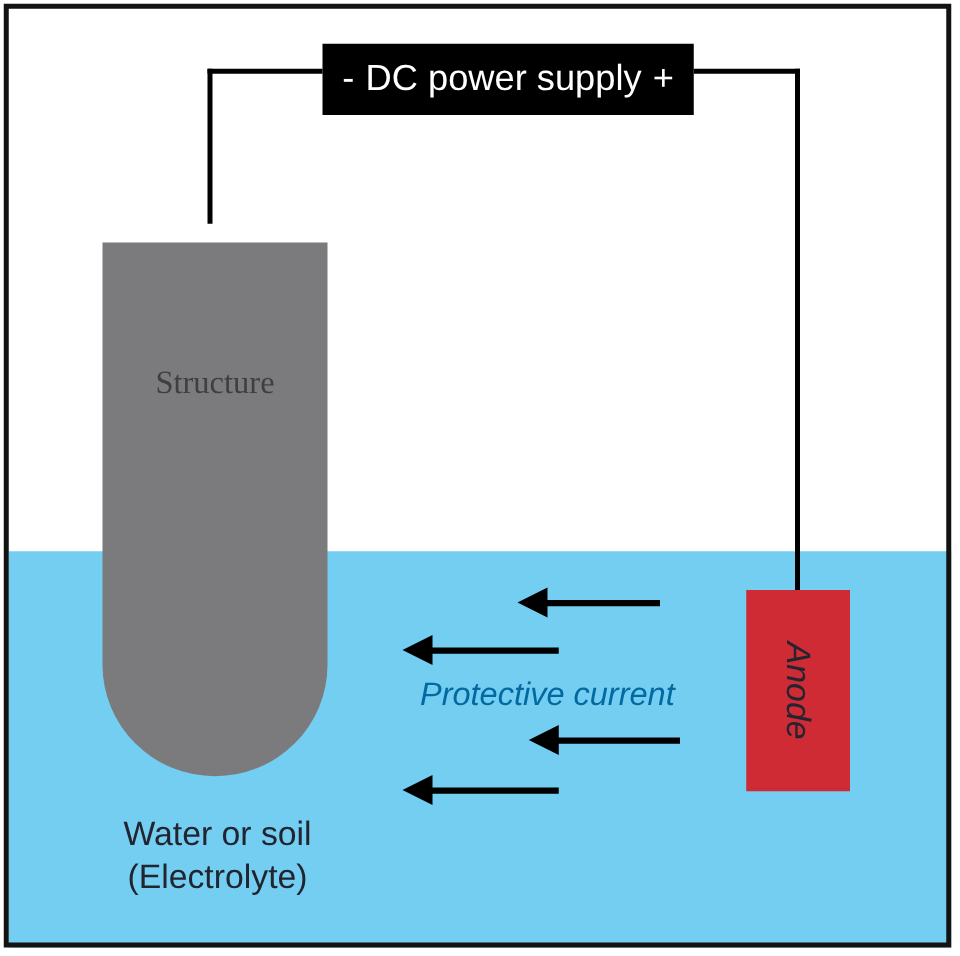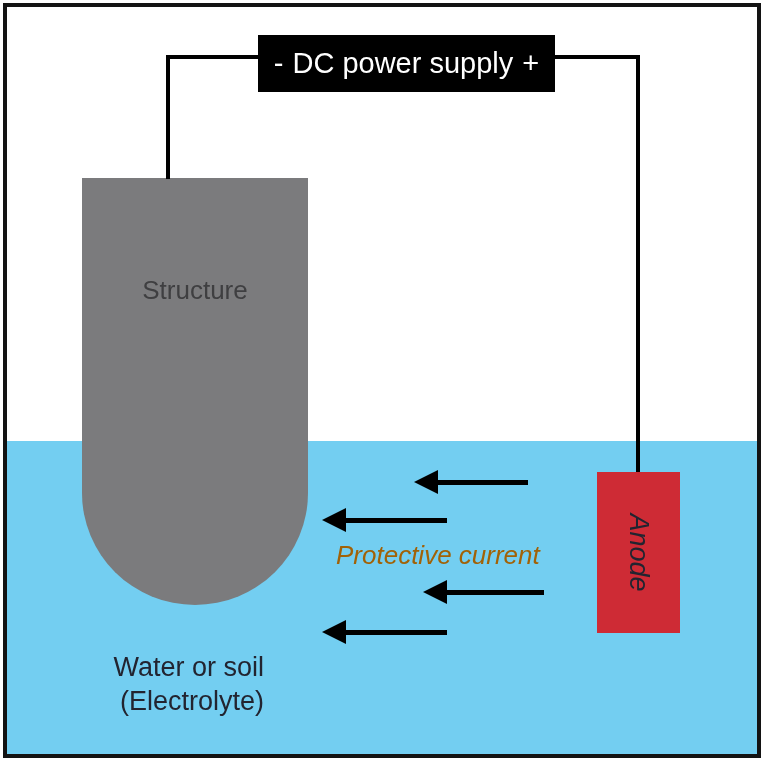--- a/index.html
+++ b/index.html
@@ -38,24 +38,25 @@
     color: #ffffff;
     display: flex;
     align-items: center;
     justify-content: center;
     gap: 9px;
     font-size: 29px;
     z-index: 3;
   }
   .structure {
     position: absolute;
-    left: 82px; top: 178px;
-    width: 226px; height: 427px;
+    left: 82px; top: 194px;
+    width: 180px; height: 427px;
     border-radius: 0 0 113px 113px / 0 0 112px 112px;
     z-index: 1;
+    font-family: Liberation Serif, serif;
   }
   .structure-text {
     position: absolute;
     left: 0; top: 95px;
     width: 100%;
     text-align: center;
     font-size: 26px;
     line-height: 34px;
   }
   .structure-text .sublabel { font-style: italic; }
@@ -154,22 +155,22 @@
   </div>
   <div class="arrow arrow-3">
     <span class="head"></span>
     <span class="shaft"></span>
   </div>
   <div class="arrow arrow-4">
     <span class="head"></span>
     <span class="shaft"></span>
   </div>
 
-  <div class="current-label" style="color: #a16207;">Protective current</div>
+  <div class="current-label" style="color: #0369a1;">Protective current</div>
 
-  <div class="electrolyte-label" style="color: rgb(34, 36, 48); text-align: right;">
+  <div class="electrolyte-label" style="color: rgb(34, 36, 48);">
     <div>Water or soil</div>
     <div class="sublabel">(Electrolyte)</div>
   </div>
 
   <div class="frame" style="border-color: rgb(19, 19, 19);"></div>
 
 </div>
 
 </body></html>

